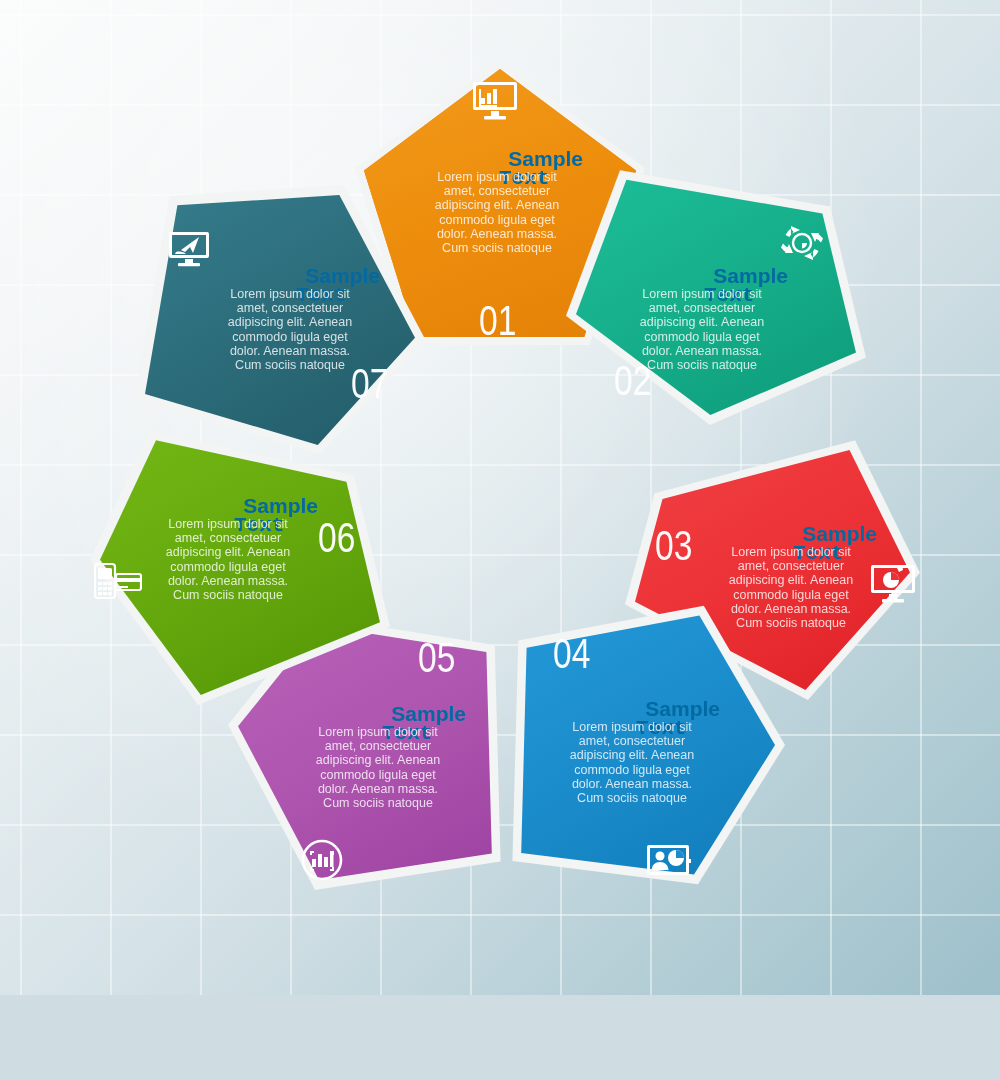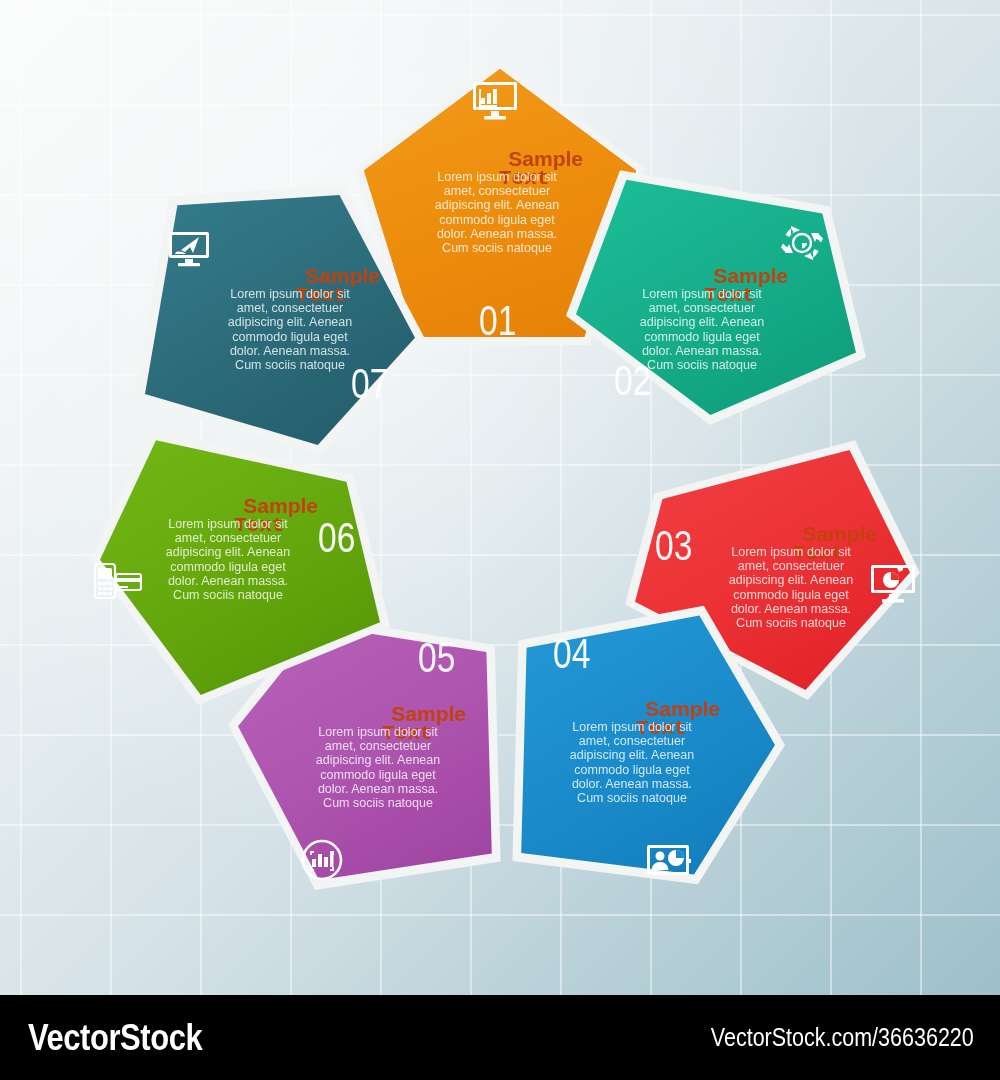--- a/index.html
+++ b/index.html
@@ -67,21 +67,21 @@
 
   .num{
     position:absolute;
     color:#ffffff;font-size:42px;line-height:42px;font-weight:300;
     font-family:"Liberation Sans Narrow","Liberation Sans",sans-serif;
     transform:scaleX(.8);transform-origin:left center;
     opacity:.97;
   }
   .txtblock{position:absolute;width:160px;}
   .sample{
-    color:#c2410c;font-weight:bold;font-size:21px;line-height:21px;
+    color:#0369a1;font-weight:bold;font-size:21px;line-height:21px;
     text-align:right;
   }
   .sample .w2{display:block;text-align:left;margin-top:-1px;margin-left:86px;font-family:Liberation Mono, monospace;}
   .lorem{
     position:absolute;
     color:rgba(255,255,255,.80);
     font-size:12.5px;line-height:14.2px;text-align:center;
     width:148px;
   }
   .ico{position:absolute;width:40px;height:38px;}
@@ -300,18 +300,14 @@
     <div class="txtblock" style="left:75px;top:80px;width:170px;">
       <div class="sample">
         <span>Sample</span>
         <span class="w2">Text</span>
       </div>
       <div class="lorem" style="left:6px;top:22px;">Lorem ipsum dolor sit amet, consectetuer adipiscing elit. Aenean commodo ligula eget dolor. Aenean massa. Cum sociis natoque</div>
     </div>
     <div class="num" style="left:216px;top:178px;">07</div>
   </div>
 
-  <div class="footer">
-    <div class="vs-logo">VectorStock</div>
-    <div class="vs-url">VectorStock.com/36636220</div>
-  </div>
 
 </div>
 
 </body></html>

